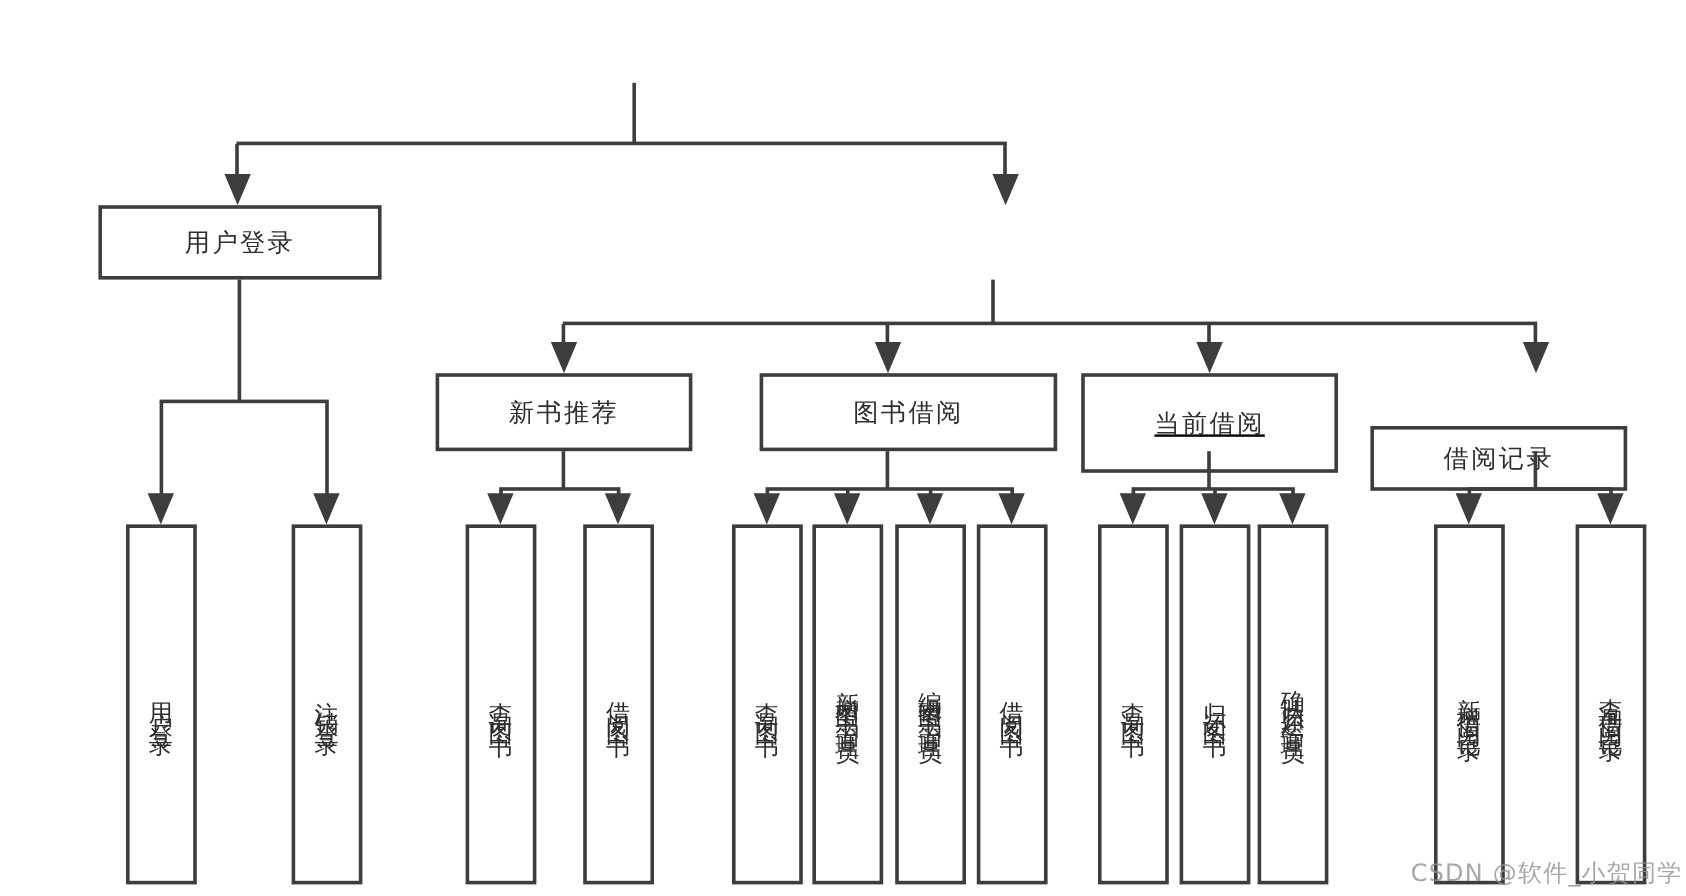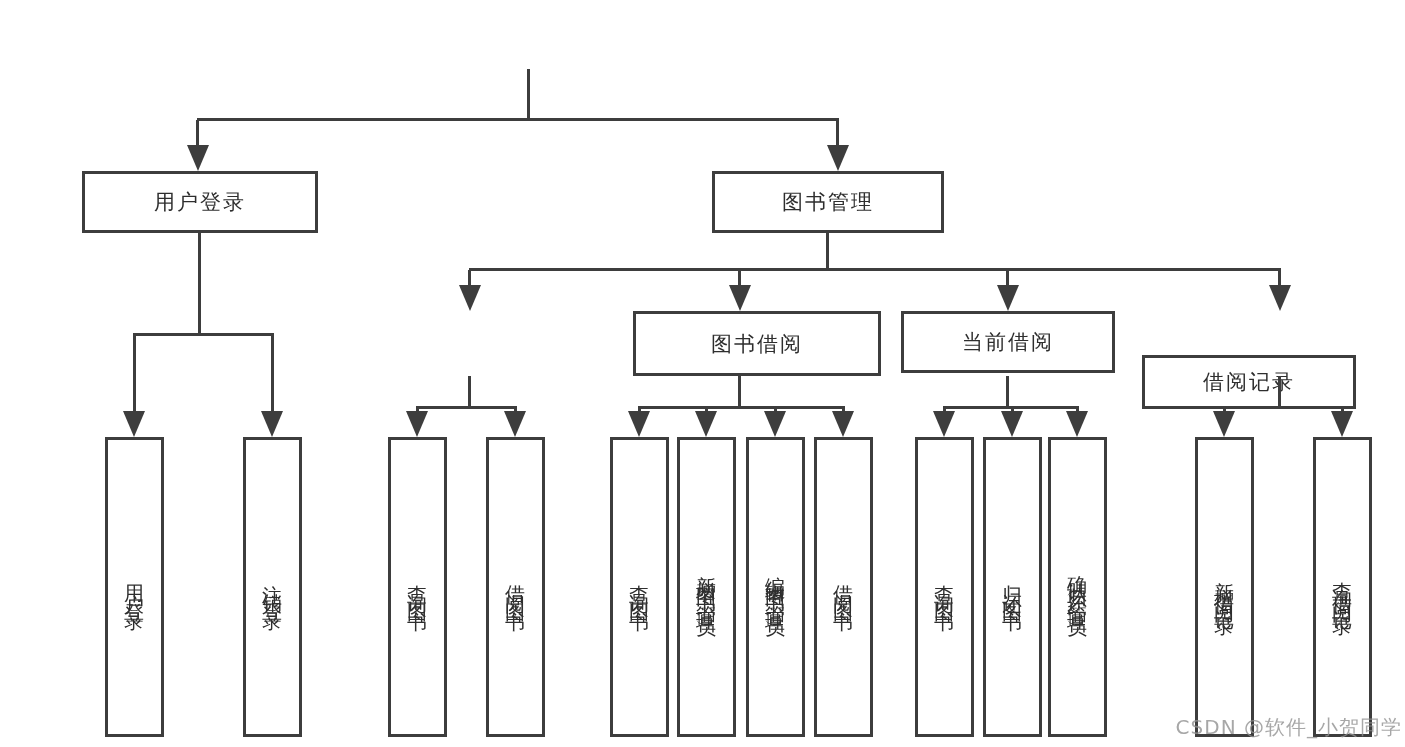--- a/index.html
+++ b/index.html
@@ -38,39 +38,39 @@
   <div class="vline" style="left:527px;top:69px;height:51px;"></div>
   <div class="hline" style="left:197px;top:118px;width:642px;"></div>
   <div class="vline" style="left:196px;top:120px;height:28px;"></div>
   <div class="arrow" style="left:187px;top:145px;"></div>
   <div class="vline" style="left:836px;top:120px;height:28px;"></div>
   <div class="arrow" style="left:827px;top:145px;"></div>
 
   <div class="box" style="left:82px;top:171px;width:236px;height:62px;">
     <span class="lbl">用户登录</span>
   </div>
-  <div class="box" style="left:712px;top:171px;width:232px;height:62px;">
-    <span class="lbl">图书管理</span>
-  </div>
 
   <div class="vline" style="left:826px;top:233px;height:37px;"></div>
   <div class="hline" style="left:469px;top:268px;width:812px;"></div>
   <div class="vline" style="left:468px;top:270px;height:18px;"></div>
   <div class="arrow" style="left:459px;top:285px;"></div>
   <div class="vline" style="left:738px;top:270px;height:18px;"></div>
   <div class="arrow" style="left:729px;top:285px;"></div>
   <div class="vline" style="left:1006px;top:270px;height:18px;"></div>
   <div class="arrow" style="left:997px;top:285px;"></div>
   <div class="vline" style="left:1278px;top:270px;height:18px;"></div>
   <div class="arrow" style="left:1269px;top:285px;"></div>
 
+  <div class="box" style="left:363px;top:311px;width:214px;height:65px;">
+    <span class="lbl">新书推荐</span>
+  </div>
   <div class="box" style="left:633px;top:311px;width:248px;height:65px;">
     <span class="lbl">图书借阅</span>
   </div>
-  <div class="box" style="left:901px;top:311px;width:214px;height:62px;">
+  <div class="box" style="left:901px;top:311px;width:214px;height:83px;text-decoration:underline;">
     <span class="lbl">当前借阅</span>
   </div>
   <div class="box" style="left:1142px;top:311px;width:214px;height:54px;margin-top:44px;">
     <span class="lbl">借阅记录</span>
   </div>
 
   <div class="vline" style="left:198px;top:233px;height:102px;"></div>
   <div class="hline" style="left:133px;top:333px;width:141px;"></div>
   <div class="vline" style="left:133px;top:335px;height:78px;"></div>
   <div class="arrow" style="left:123px;top:411px;"></div>

